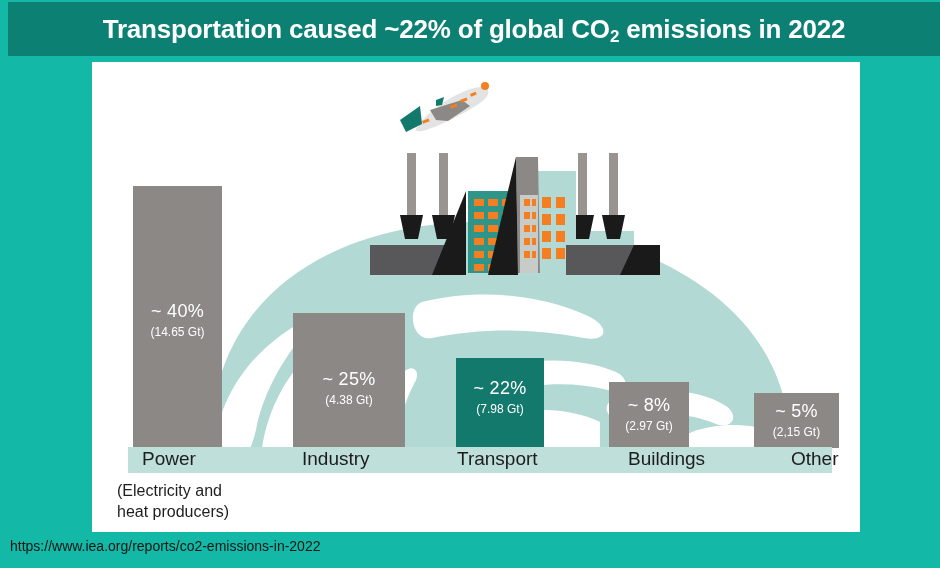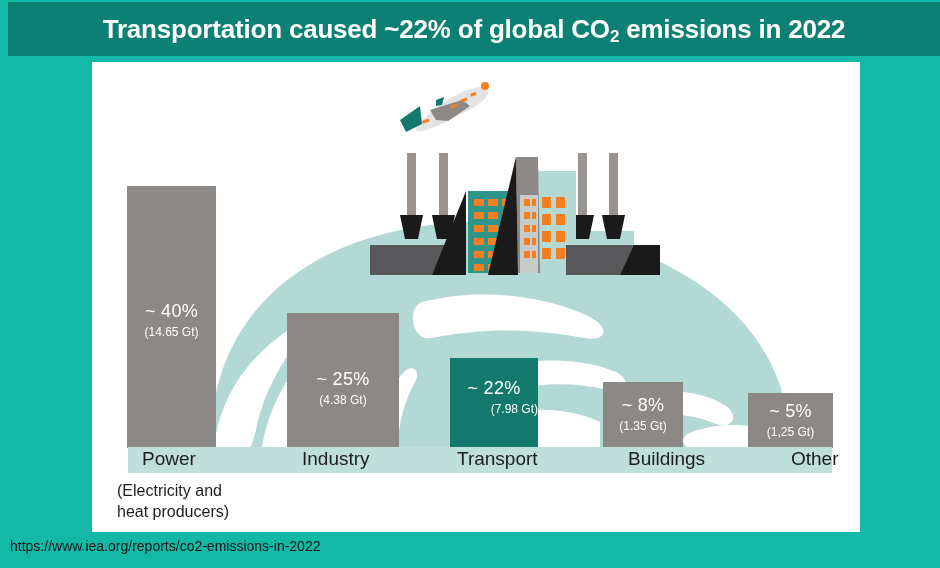--- a/index.html
+++ b/index.html
@@ -86,20 +86,21 @@
     width: 120px;
     height: 70px;
   }
 
   
   .bar {
     position: absolute;
     box-sizing: border-box;
     color: #ffffff;
     text-align: center;
+    margin-left: 6px;
   }
   .bar .pct {
     position: absolute;
     left: 0;
     right: 0;
     font-size: 18px;
     font-weight: normal;
     font-family: "Liberation Sans", sans-serif;
     letter-spacing: 0.3px;
   }
@@ -123,21 +124,21 @@
   }
   .bar-industry .pct { top: 56px; }
   .bar-industry .gt  { top: 80px; }
 
   .bar-transport {
     left: 358px; top: 296px; width: 88px; height: 90px;
     background: #13796c;
     padding-left: 8px;
   }
   .bar-transport .pct { top: 20px; }
-  .bar-transport .gt  { top: 44px; text-align: right; }
+  .bar-transport .gt  { top: 44px; }
 
   .bar-buildings {
     left: 511px; top: 320px; width: 80px; height: 66px;
     background: #8b8885;
   }
   .bar-buildings .pct { top: 13px; }
   .bar-buildings .gt  { top: 37px; }
 
   .bar-other {
     left: 656px; top: 331px; width: 85px; height: 55px;
@@ -327,25 +328,25 @@
     <div class="bar bar-industry">
       <div class="pct">~ 25%</div>
       <div class="gt">(4.38 Gt)</div>
     </div>
     <div class="bar bar-transport">
       <div class="pct">~ 22%</div>
       <div class="gt">(7.98 Gt)</div>
     </div>
     <div class="bar bar-buildings">
       <div class="pct">~ 8%</div>
-      <div class="gt">(1.35 Gt)</div>
+      <div class="gt">(2.97 Gt)</div>
     </div>
     <div class="bar bar-other">
       <div class="pct">~ 5%</div>
-      <div class="gt">(1,25 Gt)</div>
+      <div class="gt">(2,15 Gt)</div>
     </div>
 
     <div id="label-band">
       <span class="cat-label cat-power">Power</span>
       <span class="cat-label cat-industry">Industry</span>
       <span class="cat-label cat-transport">Transport</span>
       <span class="cat-label cat-buildings">Buildings</span>
       <span class="cat-label cat-other">Other</span>
     </div>
 

